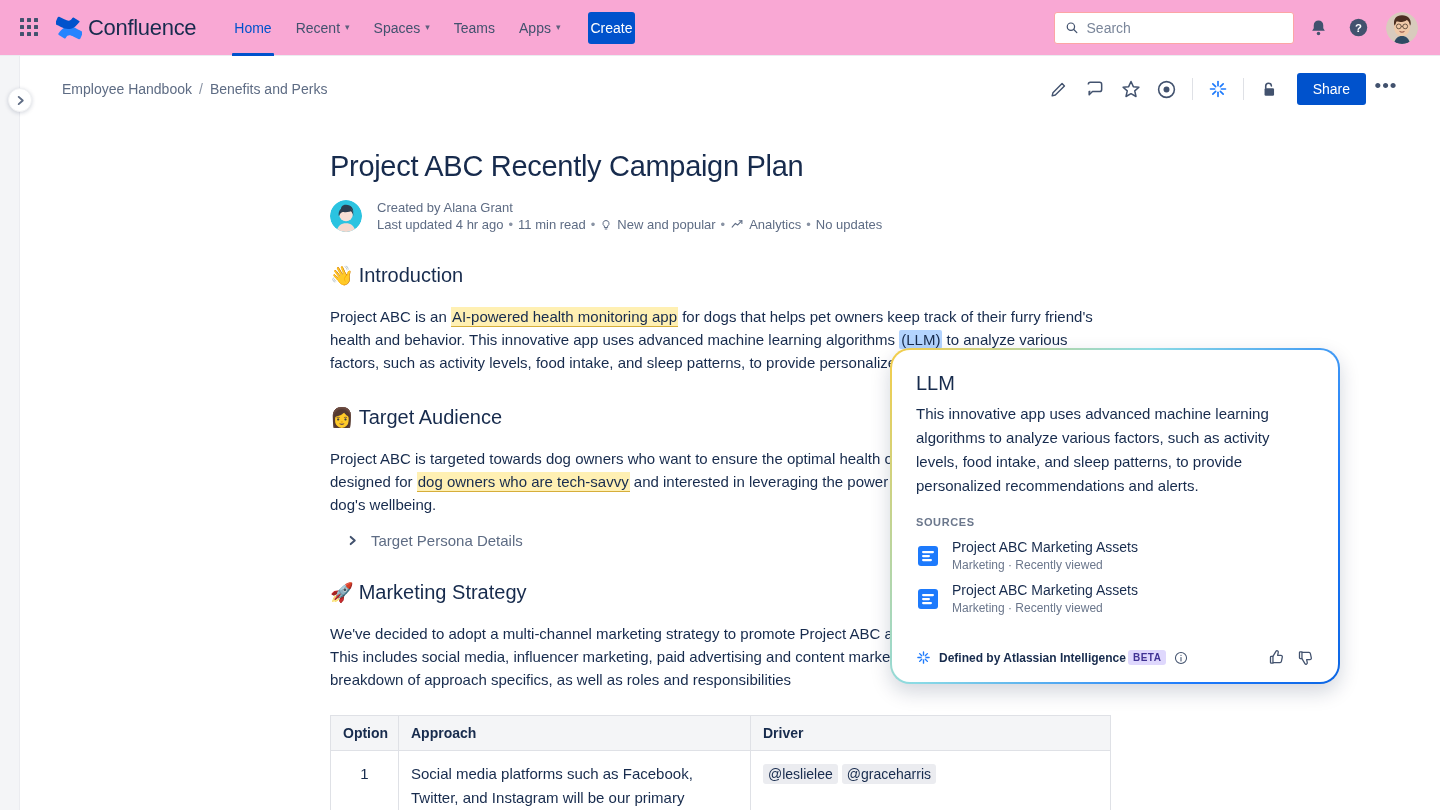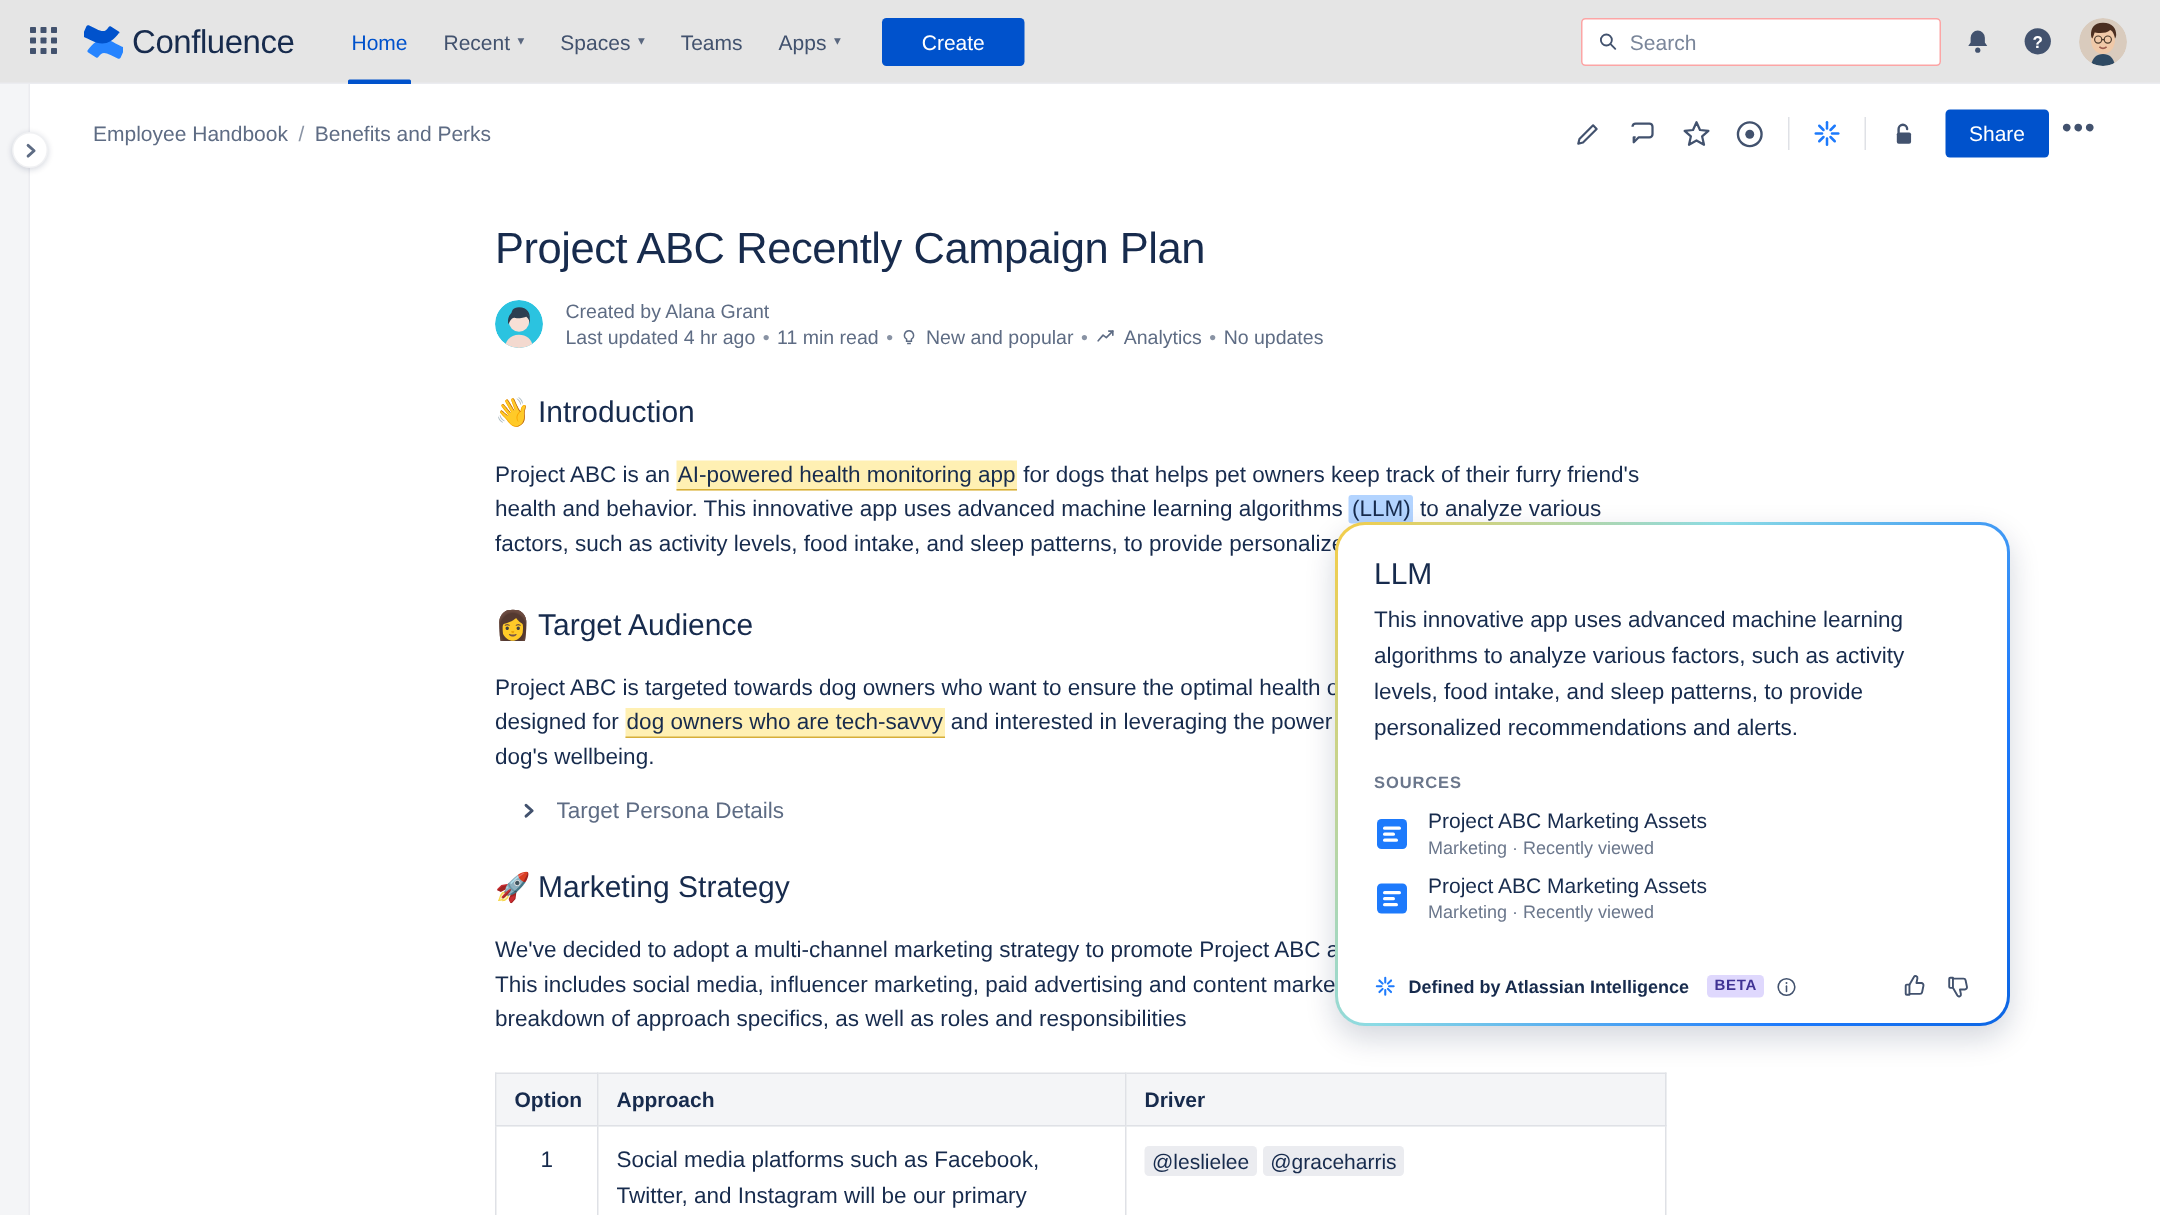--- a/index.html
+++ b/index.html
@@ -7,21 +7,21 @@
     width: 1440px; height: 810px;
     font-family: "Liberation Sans", sans-serif;
     background: #ffffff;
     overflow: hidden;
     color: #172B4D;
   }
 
   
   .topnav {
     position: absolute; top: 0; left: 0; width: 1440px; height: 56px;
-    background: #e5e5e5;
+    background: #f9a8d4;
     border-bottom: 1px solid #ebecf0;
     display: flex; align-items: center;
     z-index: 60;
   }
   .apps-grid { width: 20px; height: 20px; margin-left: 20px; display: grid;
     grid-template-columns: repeat(3, 4px); grid-template-rows: repeat(3, 4px);
     gap: 3px; cursor: pointer; }
   .apps-grid i { display: block; width: 4px; height: 4px; background: #42526E; border-radius: 0.5px; }
 
   .brand { display: flex; align-items: center; margin-left: 16px; cursor: pointer; }
@@ -36,21 +36,21 @@
   }
   .nav-item.active { color: #0052CC; font-weight: 400; }
   .nav-item.active::after {
     content: ""; position: absolute; left: 10px; right: 10px; bottom: 0;
     height: 3px; background: #0052CC; border-radius: 1px 1px 0 0;
   }
   .caret { margin-left: 5px; font-size: 9px; line-height: 1; opacity: .85; }
 
   .create-btn {
     margin-left: 16px; background: #0052CC; color: #fff; border: none;
-    border-radius: 3px; height: 32px; padding: 0 26px; font-size: 14px;
+    border-radius: 3px; height: 32px; padding: 0 2px; font-size: 14px;
     cursor: pointer; font-family: inherit;
   }
 
   .nav-right { margin-left: auto; display: flex; align-items: center; padding-right: 22px; gap: 8px; }
   .search-box {
     width: 240px; height: 32px; border: 1px solid #fca5a5; border-radius: 3px;
     display: flex; align-items: center; padding: 0 10px; background: #fff;
     cursor: text;
   }
   .search-box input {
@@ -141,21 +141,21 @@
   .ai-desc { font-size: 15px; line-height: 24px; color: #172B4D; }
   .ai-sources-label { font-size: 11px; font-weight: 700; letter-spacing: .6px;
     color: #6B778C; margin-top: 18px; margin-bottom: 6px; }
   .src-row { display: flex; align-items: center; gap: 12px; padding: 4px 0; cursor: pointer; }
   .src-icon { width: 24px; height: 24px; flex: none; }
   .src-title { font-size: 14px; color: #172B4D; line-height: 18px; }
   .src-sub { font-size: 12px; color: #6B778C; line-height: 16px; margin-top: 1px; }
   .ai-footer { margin-top: auto; display: flex; align-items: center; padding-top: 8px; }
   .ai-footer-label { font-size: 12px; font-weight: 700; color: #172B4D; margin-left: 8px; }
   .beta-badge { background: #DFD8FD; color: #403294; font-size: 10px; font-weight: 700;
-    letter-spacing: .5px; border-radius: 3px; padding: 2px 5px; margin-left: 12px; }
+    letter-spacing: .5px; border-radius: 3px; padding: 2px 5px; margin-left: 2px; }
   .info-i { margin-left: 8px; color: #42526E; cursor: pointer; display: flex; }
   .ai-thumbs { margin-left: auto; display: flex; gap: 12px; }
   .thumb { cursor: pointer; color: #42526E; display: flex; }
 </style>
 </head>
 <body>
 
 <div class="topnav">
 
   <div class="apps-grid">

